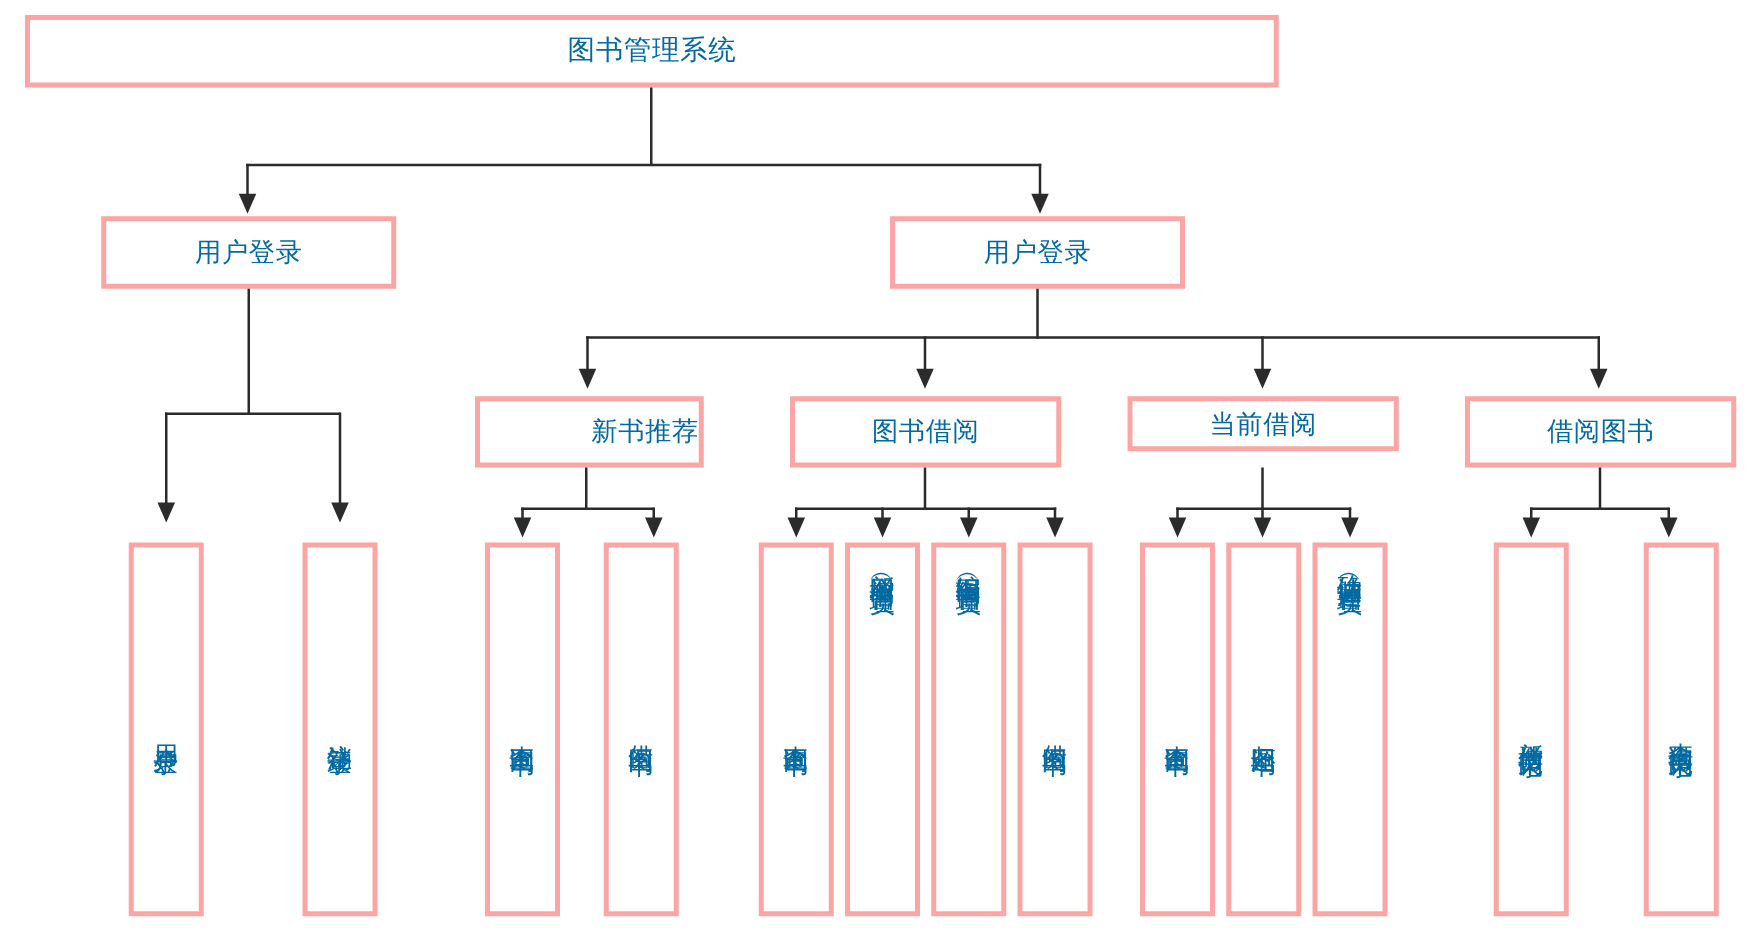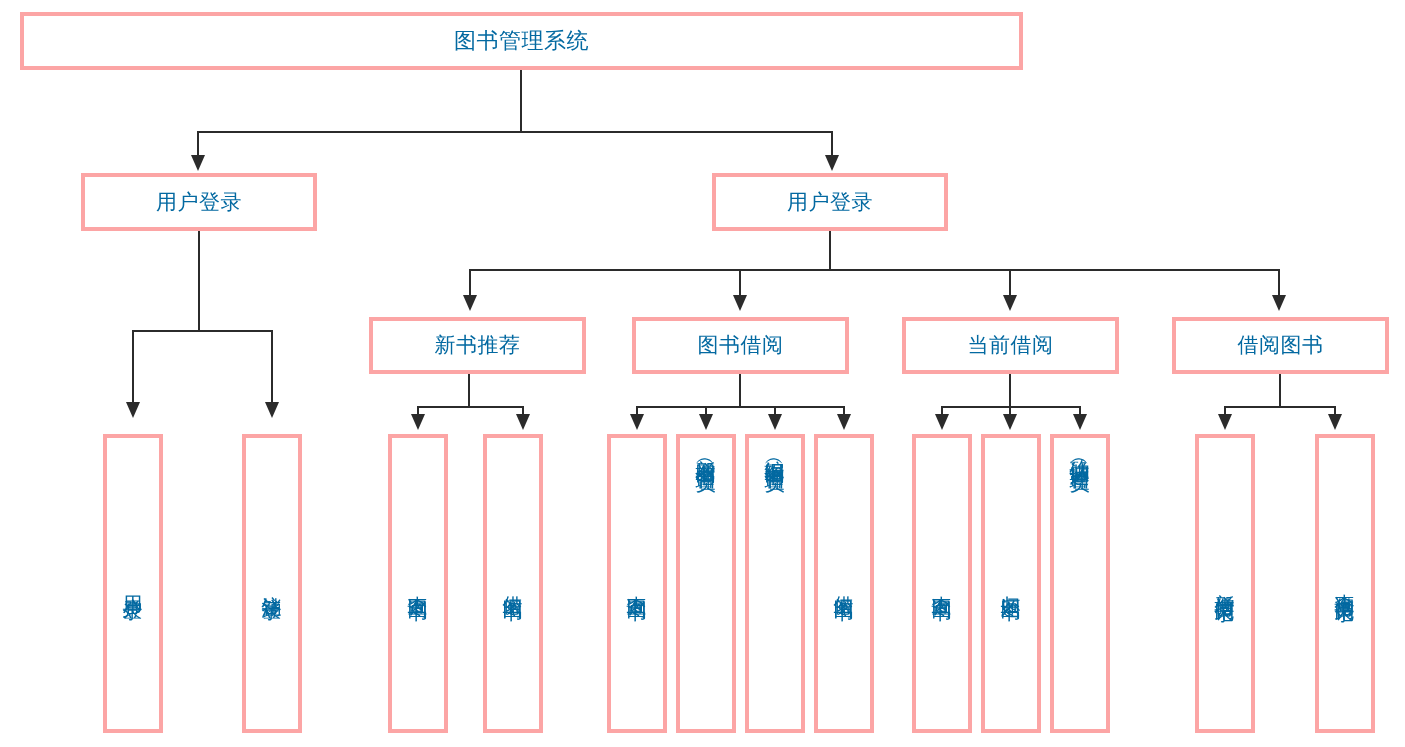--- a/index.html
+++ b/index.html
@@ -126,29 +126,29 @@
 
   <div class="vline" style="left:739px; top:269px; height:30px;"></div>
   <div class="arrow" style="left:733px; top:295px;"></div>
 
   <div class="vline" style="left:1009px; top:269px; height:30px;"></div>
   <div class="arrow" style="left:1003px; top:295px;"></div>
 
   <div class="vline" style="left:1278px; top:269px; height:30px;"></div>
   <div class="arrow" style="left:1272px; top:295px;"></div>
 
-  <div class="node lvl2" style="left:369px; top:317px; width:217px; height:57px;">
+  <div class="node lvl2" style="left:380px; top:317px; width:183px; height:57px;justify-content:flex-end;">
     <span class="label">新书推荐</span>
   </div>
 
   <div class="node lvl2" style="left:632px; top:317px; width:217px; height:57px;">
     <span class="label">图书借阅</span>
   </div>
 
-  <div class="node lvl2" style="left:902px; top:317px; width:217px; height:57px;">
+  <div class="node lvl2" style="left:902px; top:317px; width:217px; height:44px;">
     <span class="label">当前借阅</span>
   </div>
 
   <div class="node lvl2" style="left:1172px; top:317px; width:217px; height:57px;">
     <span class="label">借阅图书</span>
   </div>
 
   <div class="vline" style="left:468px; top:374px; height:34px;"></div>
   <div class="hline" style="left:417px; top:406px; width:106px;"></div>
   <div class="vline" style="left:417px; top:406px; height:12px;"></div>

